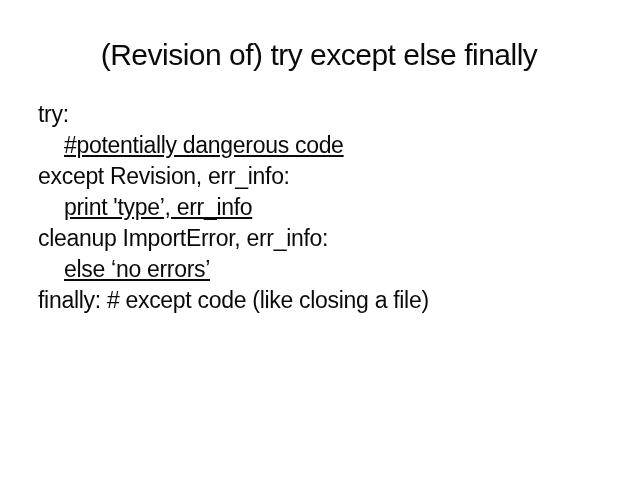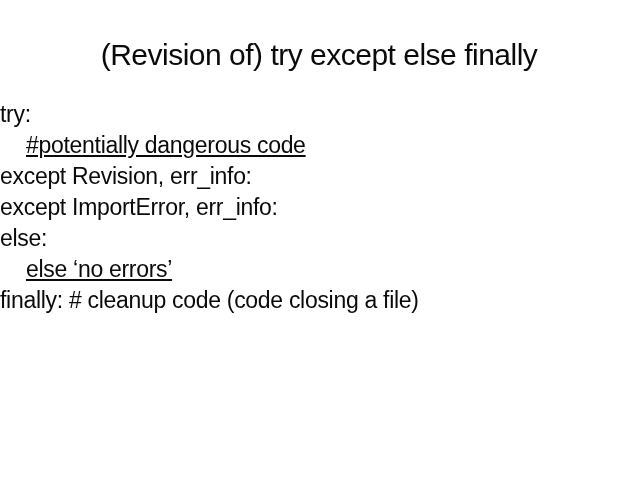--- a/index.html
+++ b/index.html
@@ -26,20 +26,21 @@
     padding-top: 38px;
     text-align: center;
     font-size: 30px;
     font-weight: 400;
     letter-spacing: -0.5px;
     line-height: 1.15;
     white-space: nowrap;
   }
   .code {
     margin-top: 26px;
+    margin-left: 38px;
     font-size: 23px;
     font-weight: 400;
     letter-spacing: -0.3px;
     line-height: 31px;
   }
   .line {
     white-space: pre;
   }
   .indent {
     padding-left: 26px;
@@ -49,18 +50,18 @@
 </head>
 <body>
 
 <div class="slide">
   <h1 class="title">(Revision of) try except else finally</h1>
 
   <div class="code">
     <div class="line">try:</div>
     <div class="line indent">#potentially dangerous code</div>
     <div class="line">except Revision, err_info:</div>
-    <div class="line">except ImportError, err_info:</div>
-    <div class="line">else:</div>
+    <div class="line indent">print 'type’, err_info</div>
+    <div class="line">cleanup ImportError, err_info:</div>
     <div class="line indent">else ‘no errors’</div>
-    <div class="line">finally: # cleanup code (code closing a file)</div>
+    <div class="line">finally: # except code (like closing a file)</div>
   </div>
 </div>
 
 </body></html>

